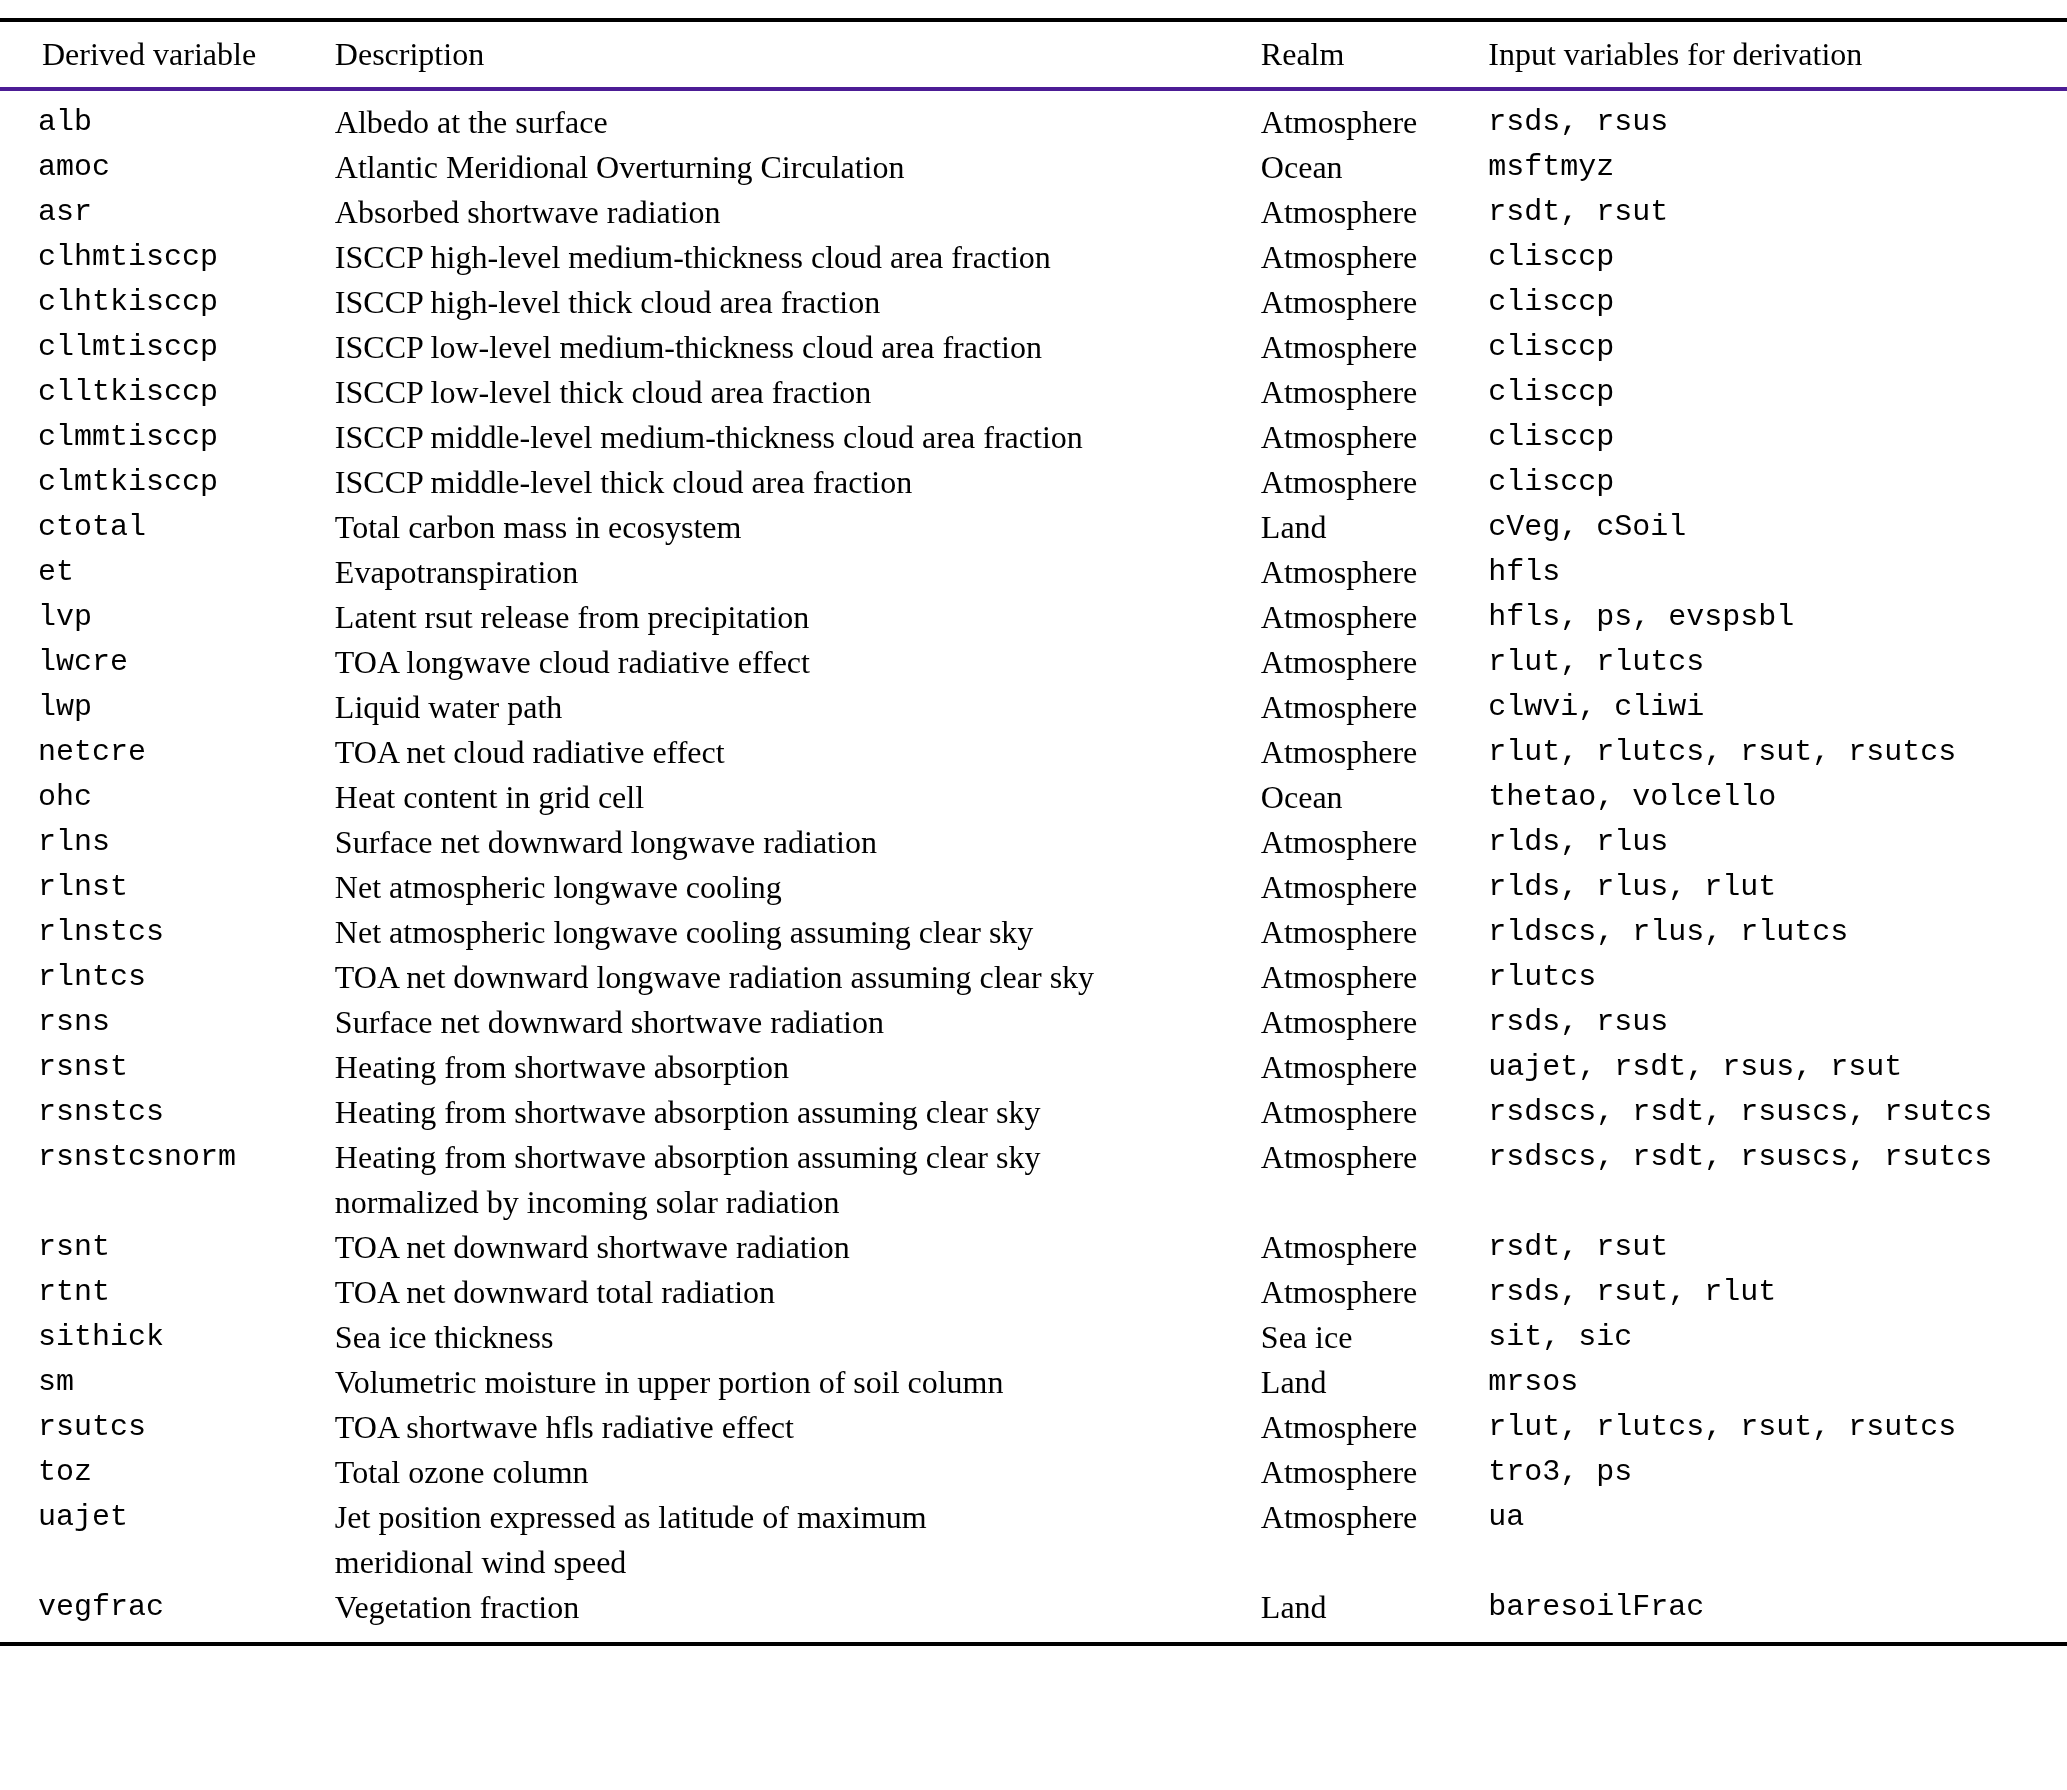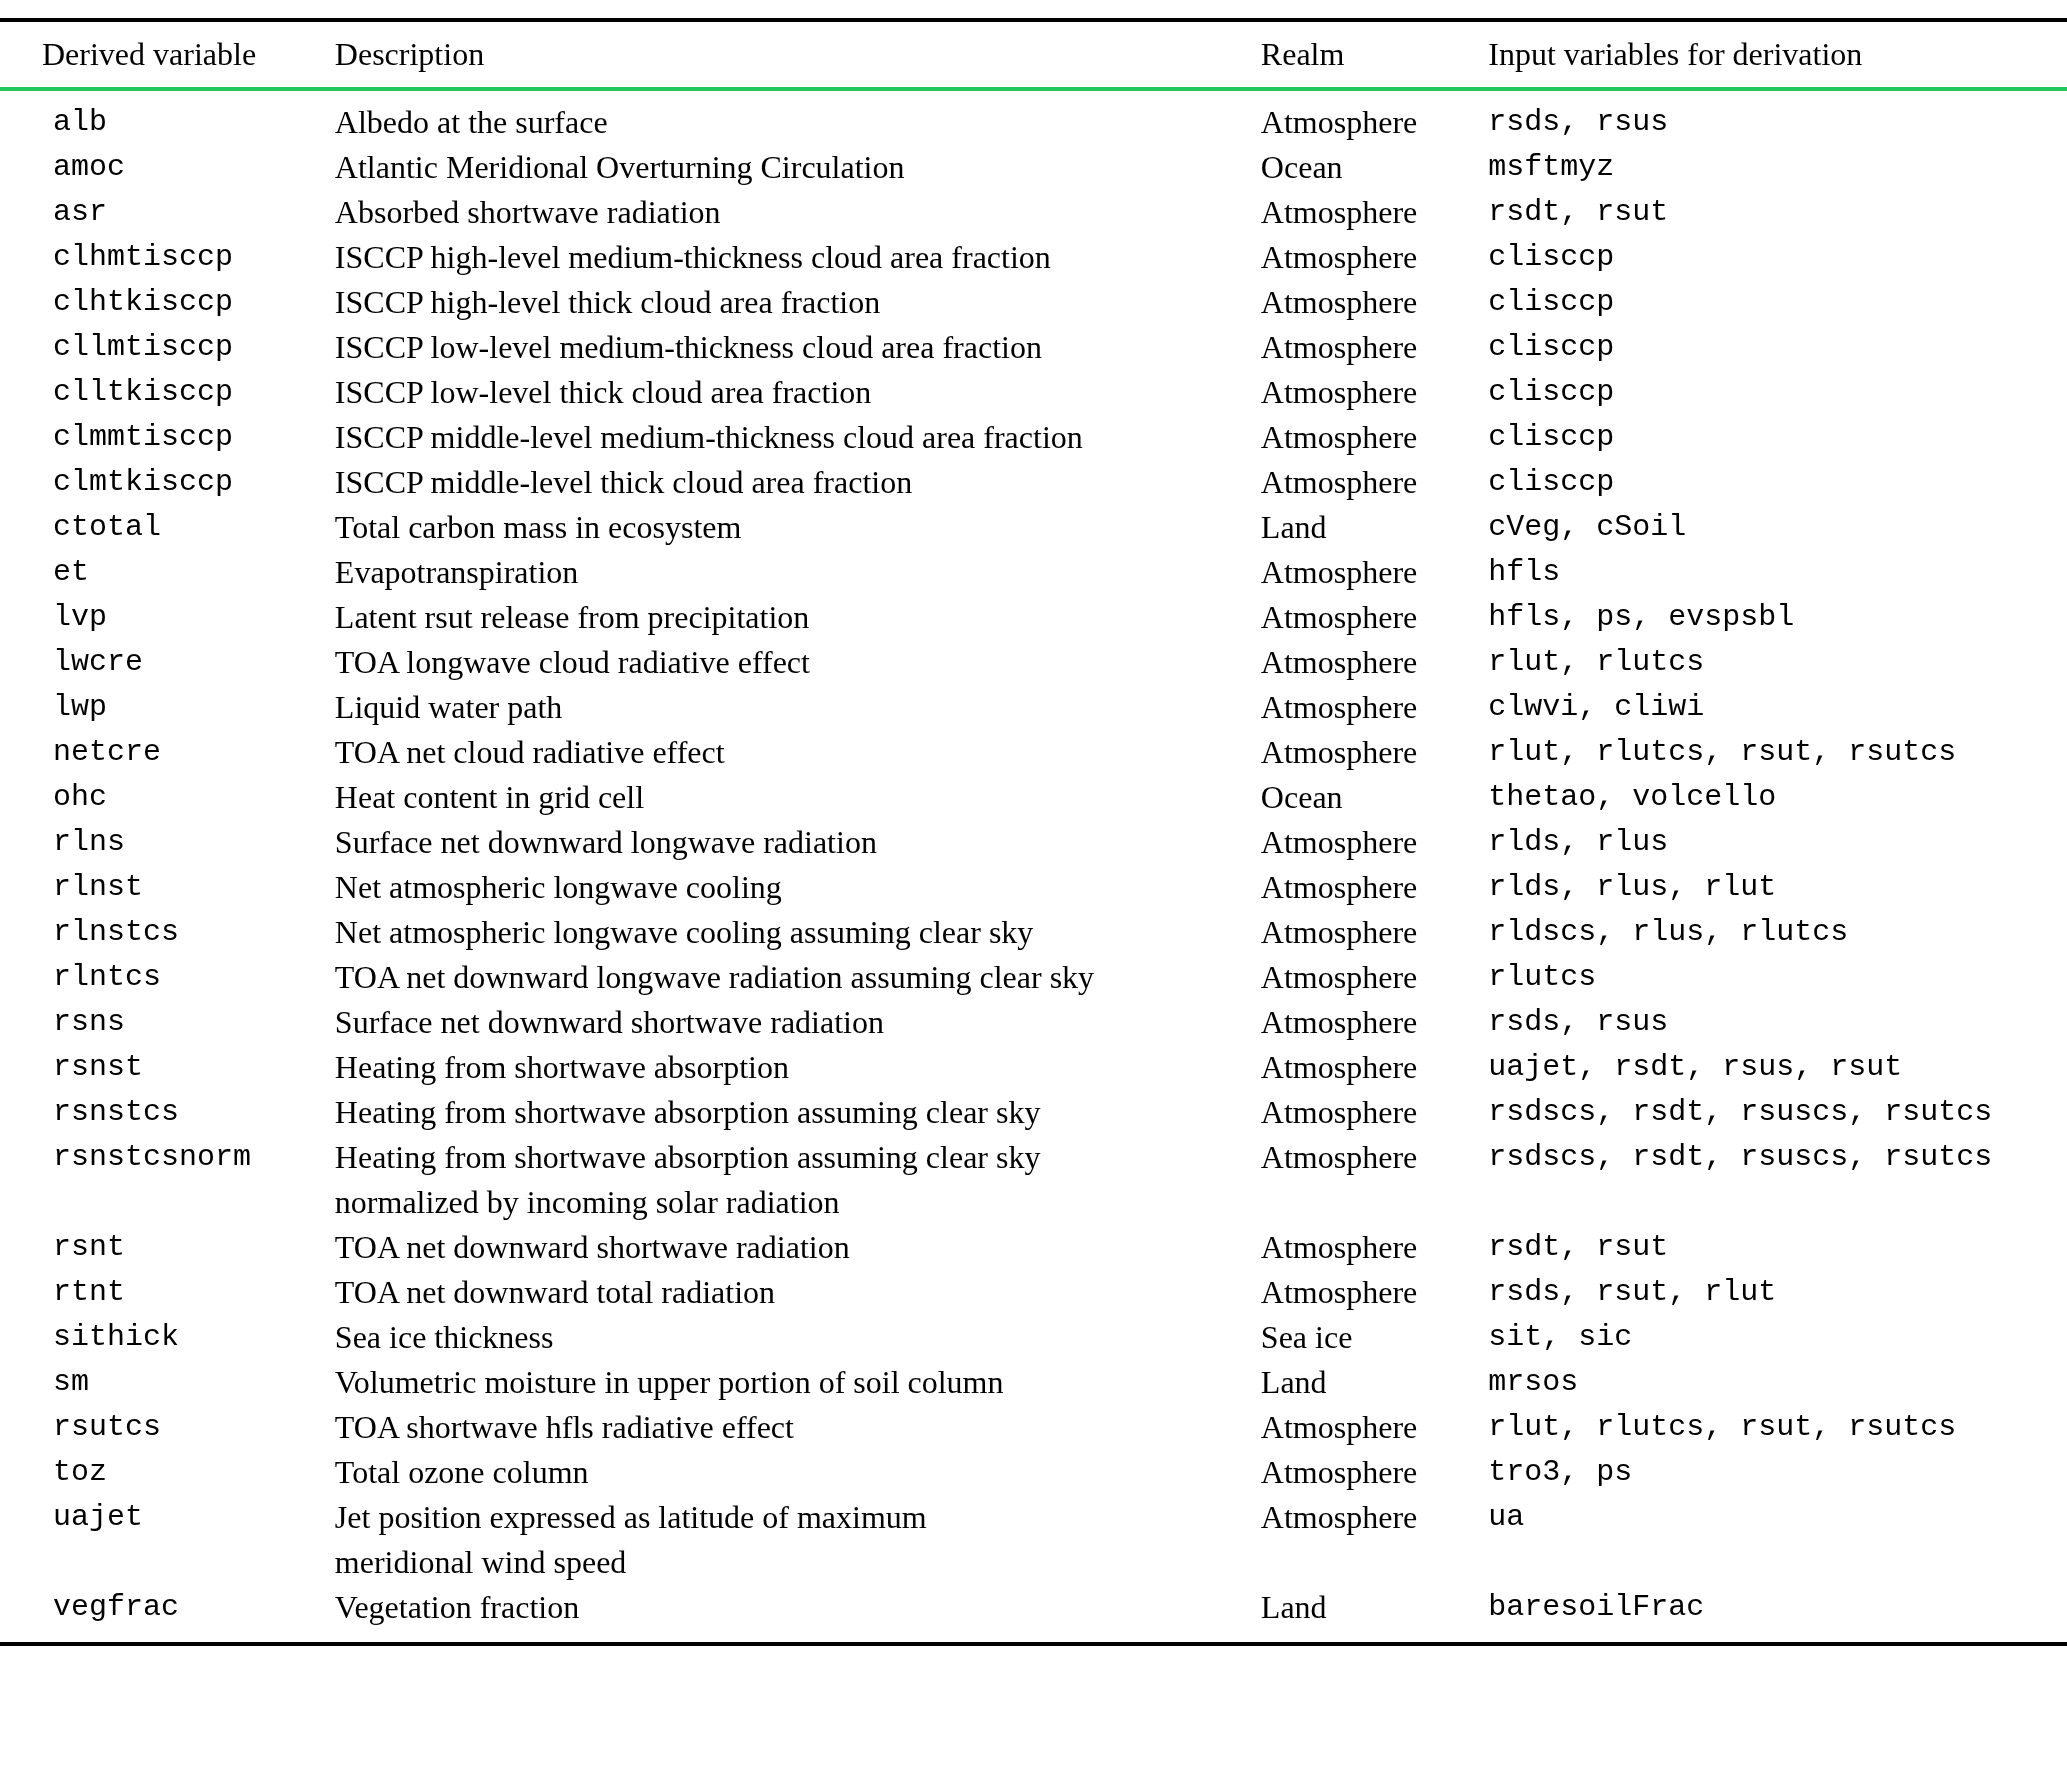--- a/index.html
+++ b/index.html
@@ -25,21 +25,21 @@
     font-family: "Liberation Serif", serif;
     font-size: 32px;
     color: #000000;
   }
   col.c-variable { width: 16.2%; }
   col.c-desc     { width: 44.8%; }
   col.c-realm    { width: 11.0%; }
   col.c-inputs   { width: 28.0%; }
 
   thead th {
-    border-bottom: 4px solid #22c55e;
+    border-bottom: 4px solid #4c1d95;
     height: 65px;
     vertical-align: middle;
     text-align: left;
     font-weight: normal;
     font-size: 32px;
     padding: 0;
   }
   thead th.first { padding-left: 42px; }
 
   tbody td {
@@ -48,21 +48,21 @@
     line-height: 45px;
     font-size: 32px;
   }
   tbody tr:first-child td { padding-top: 9px; }
   tbody tr:last-child td  { padding-bottom: 12px; }
 
   td.mono, th.mono {
     font-family: "Liberation Mono", monospace;
     font-size: 30px;
   }
-  td.first { padding-left: 53px; }
+  td.first { padding-left: 38px; }
   td.desc  { white-space: pre-line; }
 </style>
 </head>
 <body>
 
 <div class="sheet">
   <table class="vars">
     <colgroup>
       <col class="c-variable">
       <col class="c-desc">

